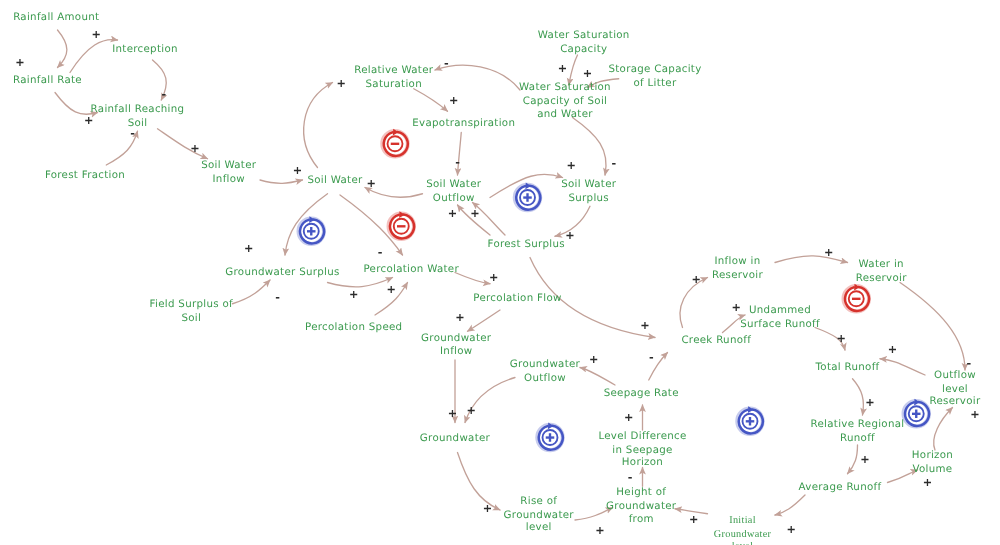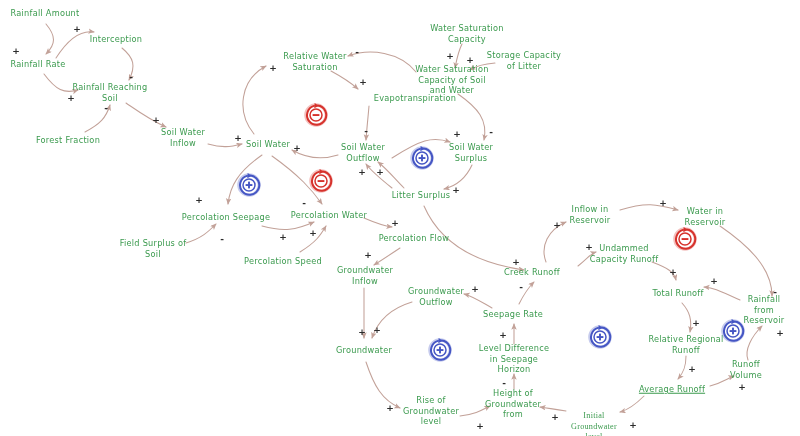--- a/index.html
+++ b/index.html
@@ -151,34 +151,34 @@
       <div class="node" style="left: 38px; top: 64px; color: rgb(59, 154, 78);">Rainfall Rate</div>
       <div class="node" style="left: 116px; top: 39px; color: rgb(59, 154, 78);">Interception</div>
       <div class="node" style="left: 110px; top: 92px; color: rgb(59, 154, 78);">Rainfall Reaching
 Soil</div>
       <div class="node" style="left: 68px; top: 140px; color: rgb(59, 154, 78);">Forest Fraction</div>
       <div class="node" style="left: 183px; top: 137px; color: rgb(59, 154, 78);">Soil Water
 Inflow</div>
       <div class="node" style="left: 268px; top: 144px; color: rgb(59, 154, 78);">Soil Water</div>
       <div class="node" style="left: 315px; top: 61px; color: rgb(59, 154, 78);">Relative Water
 Saturation</div>
-      <div class="node" style="left: 371px; top: 98px; color: rgb(59, 154, 78); margin-left: 44px;">Evapotranspiration</div>
+      <div class="node" style="left: 371px; top: 98px; color: rgb(59, 154, 78);">Evapotranspiration</div>
       <div class="node" style="left: 467px; top: 33px; color: rgb(59, 154, 78);">Water Saturation
 Capacity</div>
       <div class="node" style="left: 524px; top: 60px; color: rgb(59, 154, 78);">Storage Capacity
 of Litter</div>
       <div class="node" style="left: 452px; top: 80px; color: rgb(59, 154, 78);">Water Saturation
 Capacity of Soil
 and Water</div>
       <div class="node" style="left: 363px; top: 152px; color: rgb(59, 154, 78);">Soil Water
 Outflow</div>
       <div class="node" style="left: 471px; top: 152px; color: rgb(59, 154, 78);">Soil Water
 Surplus</div>
-      <div class="node" style="left: 421px; top: 195px; color: rgb(59, 154, 78);">Litter Surplus</div>
-      <div class="node" style="left: 226px; top: 217px; color: rgb(59, 154, 78);">Percolation Seepage</div>
+      <div class="node" style="left: 421px; top: 195px; color: rgb(59, 154, 78);">Forest Surplus</div>
+      <div class="node" style="left: 226px; top: 217px; color: rgb(59, 154, 78);">Groundwater Surplus</div>
       <div class="node" style="left: 329px; top: 215px; color: rgb(59, 154, 78);">Percolation Water</div>
       <div class="node" style="left: 153px; top: 248px; color: rgb(59, 154, 78);">Field Surplus of
 Soil</div>
       <div class="node" style="left: 283px; top: 261px; color: rgb(59, 154, 78);">Percolation Speed</div>
       <div class="node" style="left: 414px; top: 238px; color: rgb(59, 154, 78);">Percolation Flow</div>
       <div class="node" style="left: 365px; top: 275px; color: rgb(59, 154, 78);">Groundwater
 Inflow</div>
       <div class="node" style="left: 436px; top: 296px; color: rgb(59, 154, 78);">Groundwater
 Outflow</div>
       <div class="node" style="left: 364px; top: 350px; color: rgb(59, 154, 78);">Groundwater</div>
@@ -188,34 +188,34 @@
       <div class="node" style="left: 513px; top: 404px; color: rgb(59, 154, 78);">Height of
 Groundwater
 from</div>
       <div class="node" style="left: 594px; top: 427px; color: rgb(59, 154, 78); font-family: Liberation Serif, serif;">Initial
 Groundwater
 level</div>
       <div class="node" style="left: 514px; top: 359px; color: rgb(59, 154, 78); text-align: center;">Level Difference
 in Seepage
 Horizon</div>
       <div class="node" style="left: 513px; top: 314px; color: rgb(59, 154, 78);">Seepage Rate</div>
-      <div class="node" style="left: 532px; top: 272px; color: rgb(59, 154, 78);">Creek Runoff</div>
+      <div class="node" style="left: 573px; top: 272px; color: rgb(59, 154, 78);">Creek Runoff</div>
       <div class="node" style="left: 590px; top: 214px; color: rgb(59, 154, 78);">Inflow in
 Reservoir</div>
       <div class="node" style="left: 705px; top: 216px; color: rgb(59, 154, 78);">Water in
 Reservoir</div>
       <div class="node" style="left: 624px; top: 253px; color: rgb(59, 154, 78);">Undammed
-Capacity Runoff</div>
+Surface Runoff</div>
       <div class="node" style="left: 678px; top: 293px; color: rgb(59, 154, 78);">Total Runoff</div>
-      <div class="node" style="left: 764px; top: 310px; color: rgb(59, 154, 78);">Rainfall from
+      <div class="node" style="left: 764px; top: 310px; color: rgb(59, 154, 78);">Outflow level
 Reservoir</div>
       <div class="node" style="left: 686px; top: 344px; color: rgb(59, 154, 78);">Relative Regional
 Runoff</div>
-      <div class="node" style="left: 746px; top: 369px; color: rgb(59, 154, 78);">Runoff Volume</div>
-      <div class="node" style="left: 672px; top: 389px; color: rgb(59, 154, 78); text-decoration: underline;">Average Runoff</div>
+      <div class="node" style="left: 746px; top: 369px; color: rgb(59, 154, 78);">Horizon Volume</div>
+      <div class="node" style="left: 672px; top: 389px; color: rgb(59, 154, 78);">Average Runoff</div>
     </div>
   <div id="signs-layer">
       <div class="sign" style="left: 16px; top: 51px; color: rgb(43, 43, 43);">+</div>
       <div class="sign" style="left: 77px; top: 29px; color: rgb(43, 43, 43);">+</div>
       <div class="sign" style="left: 131px; top: 77px; color: rgb(43, 43, 43);">-</div>
       <div class="sign" style="left: 71px; top: 98px; color: rgb(43, 43, 43);">+</div>
       <div class="sign" style="left: 106px; top: 108px; color: rgb(43, 43, 43);">-</div>
       <div class="sign" style="left: 156px; top: 120px; color: rgb(43, 43, 43);">+</div>
       <div class="sign" style="left: 238px; top: 138px; color: rgb(43, 43, 43);">+</div>
       <div class="sign" style="left: 273px; top: 68px; color: rgb(43, 43, 43);">+</div>

